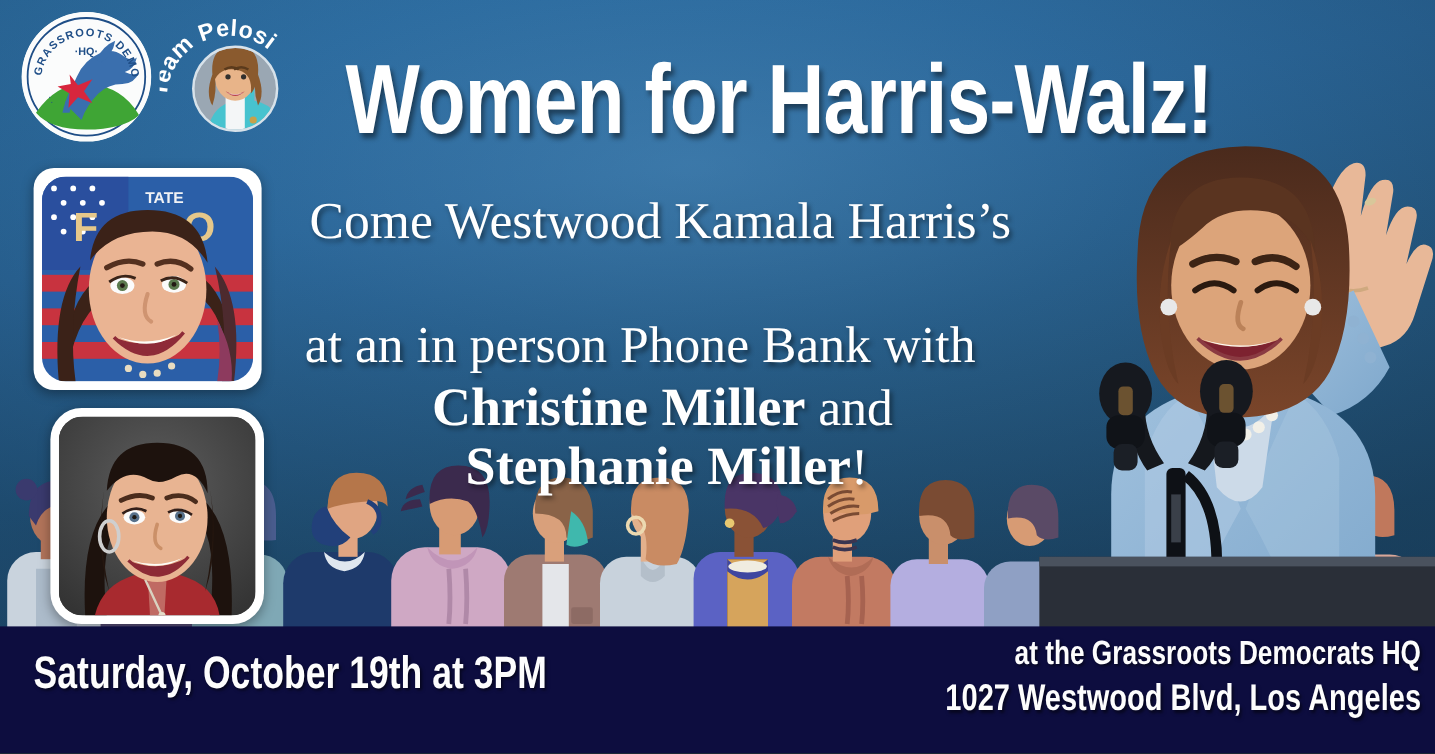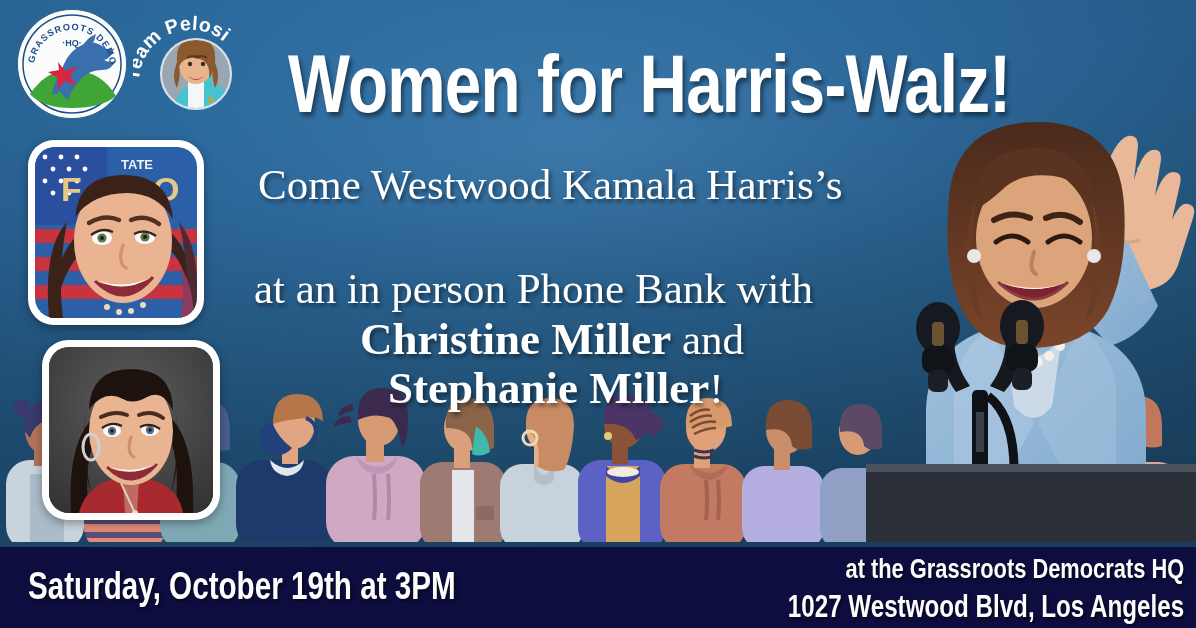--- a/index.html
+++ b/index.html
@@ -22,21 +22,21 @@
   .logo-badge{position:absolute;border-radius:50%;background:#fbfcfc;overflow:hidden;}
   
   .headline{position:absolute;color:#fff;font-weight:700;
     font-family:"Liberation Sans Narrow","Liberation Sans",sans-serif;
     transform:scaleX(.80);transform-origin:left center;white-space:nowrap;
     text-shadow:3px 4px 5px rgba(0,0,0,.45);letter-spacing:-1px;}
   .serif-line{position:absolute;color:#fff;white-space:nowrap;
     font-family:"Liberation Serif","DejaVu Serif",serif;
     text-shadow:2px 3px 4px rgba(0,0,0,.48);}
   
-  .bottombar{position:absolute;left:0;right:0;bottom:0;height:81px;background:#0d0d3f;}
+  .bottombar{position:absolute;left:0;right:0;bottom:0;height:106px;background:#0d0d3f;}
   .bar-text{position:absolute;color:#fdfdfd;font-weight:700;white-space:nowrap;
     font-family:"Liberation Sans Narrow","Liberation Sans",sans-serif;
     transform:scaleX(.78);text-shadow:2px 2px 3px rgba(0,0,0,.55);}
 </style>
 </head>
 <body>
 
 <div id="flyer">
 
   <div class="bg-vignette"></div>
@@ -324,21 +324,21 @@
         <circle cx="78" cy="92" r="3" fill="#c7a14a"></circle>
       </g>
       <circle cx="63" cy="66" r="35" fill="none" stroke="#d7e2ea" stroke-width="2"></circle>
 
       <text font-family="'Liberation Sans',sans-serif" font-size="19.5" font-weight="700" fill="#ffffff" letter-spacing="0.4" style="paint-order:stroke;">
         <textPath href="#tparc" startOffset="2%">Team Pelosi</textPath>
       </text>
     </svg>
   </div>
 
-  <div class="photo-card" style="left:28px;top:140px;width:176px;height:185px;">
+  <div class="photo-card" style="left:28px;top:140px;width:190px;height:185px;border-radius:17px;">
     <div class="photo-inner">
       <svg width="176" height="171" viewBox="0 0 176 171" preserveAspectRatio="xMidYMid slice">
 
         <rect width="176" height="171" fill="#2b5fa8"></rect>
         <rect x="0" y="0" width="72" height="78" fill="#2a4f9e"></rect>
         <g fill="#ffffff">
           <circle cx="10" cy="10" r="2.4"></circle>
             <circle cx="26" cy="10" r="2.4"></circle>
             <circle cx="42" cy="10" r="2.4"></circle>
           <circle cx="18" cy="22" r="2.4"></circle>

